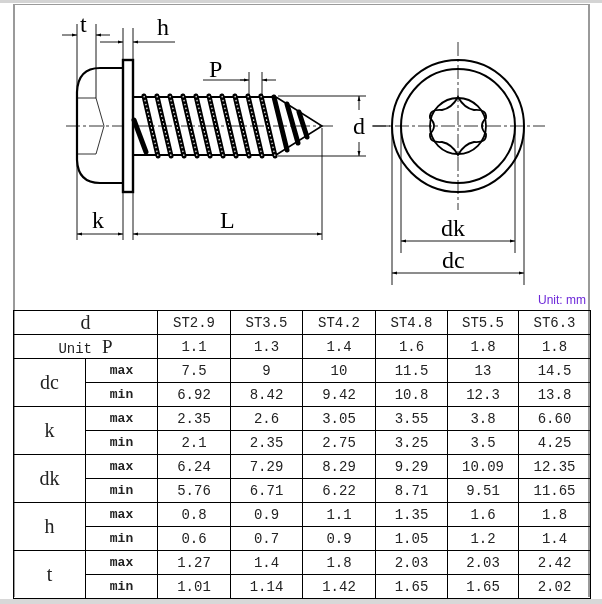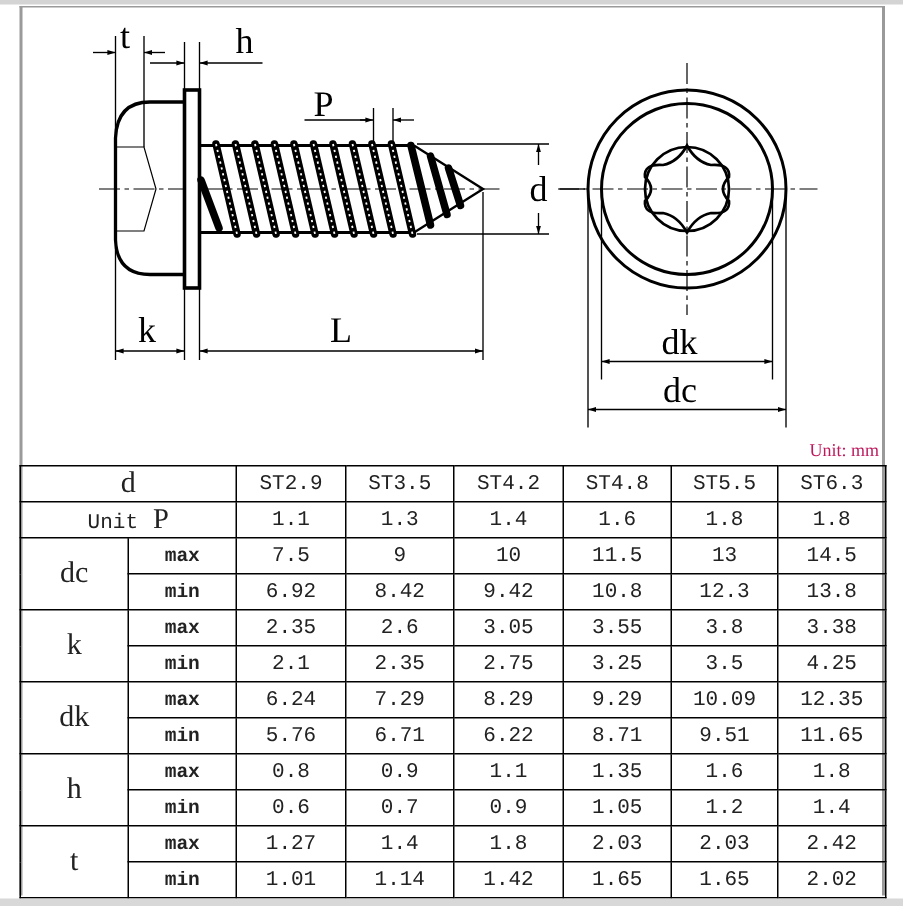--- a/index.html
+++ b/index.html
@@ -3,22 +3,22 @@
 <meta charset="utf-8">
 <style>
   html, body { margin: 0; padding: 0; background: #ffffff; }
   body { width: 602px; height: 604px; position: relative; overflow: hidden;
          font-family: "Liberation Serif", "DejaVu Serif", serif; color: #000; }
   .topbar { position: absolute; left: 0; top: 0; width: 602px; height: 3px; background: #d4d4d4; }
   .frame { position: absolute; left: 13px; top: 4px; width: 577px; height: 593px;
            border-left: 2px solid #9a9a9a; border-top: 1px solid #9a9a9a; border-right: 2px solid #9a9a9a; box-sizing: border-box; }
   .bottombar { position: absolute; left: 0; top: 599px; width: 602px; height: 5px; background: #d8d8d8; }
   svg.drawing { position: absolute; left: 0; top: 0; }
-  .unit { position: absolute; right: 16px; top: 293px; font-family: Liberation Serif, serif;
-          font-size: 12px; color: #be185d; margin-left: 40px; }
+  .unit { position: absolute; right: 16px; top: 293px; font-family: Liberation Sans, sans-serif;
+          font-size: 12px; color: #6d28d9; margin-left: 40px; }
   table.spec { position: absolute; left: 13px; top: 310px; width: 577px; height: 287px;
                border-collapse: collapse; table-layout: fixed;
                font-family: "Liberation Mono", "DejaVu Sans Mono", monospace; font-size: 14px; color: #222; }
   table.spec td { border: 1.5px solid #000; text-align: center; padding: 0; height: 23px; }
   table.spec td.big { font-family: "Liberation Serif", "DejaVu Serif", serif; font-size: 20px; color: #222; }
   table.spec td.sub { font-size: 13px; font-weight: bold; }
   .pitch-word { font-size: 14px; margin-right: 10px; }
   .pitch-sym { font-family: "Liberation Serif", "DejaVu Serif", serif; font-size: 19px; }
   .lbl { font-family: "Liberation Serif", "DejaVu Serif", serif; font-size: 24px; }
 </style>
@@ -222,21 +222,21 @@
   </tr>
 
   <tr>
     <td rowspan="2" class="big">k</td>
     <td class="sub">max</td>
     <td>2.35</td>
     <td>2.6</td>
     <td>3.05</td>
     <td>3.55</td>
     <td>3.8</td>
-    <td>3.38</td>
+    <td>6.60</td>
   </tr>
   <tr>
     <td class="sub">min</td>
     <td>2.1</td>
     <td>2.35</td>
     <td>2.75</td>
     <td>3.25</td>
     <td>3.5</td>
     <td>4.25</td>
   </tr>

